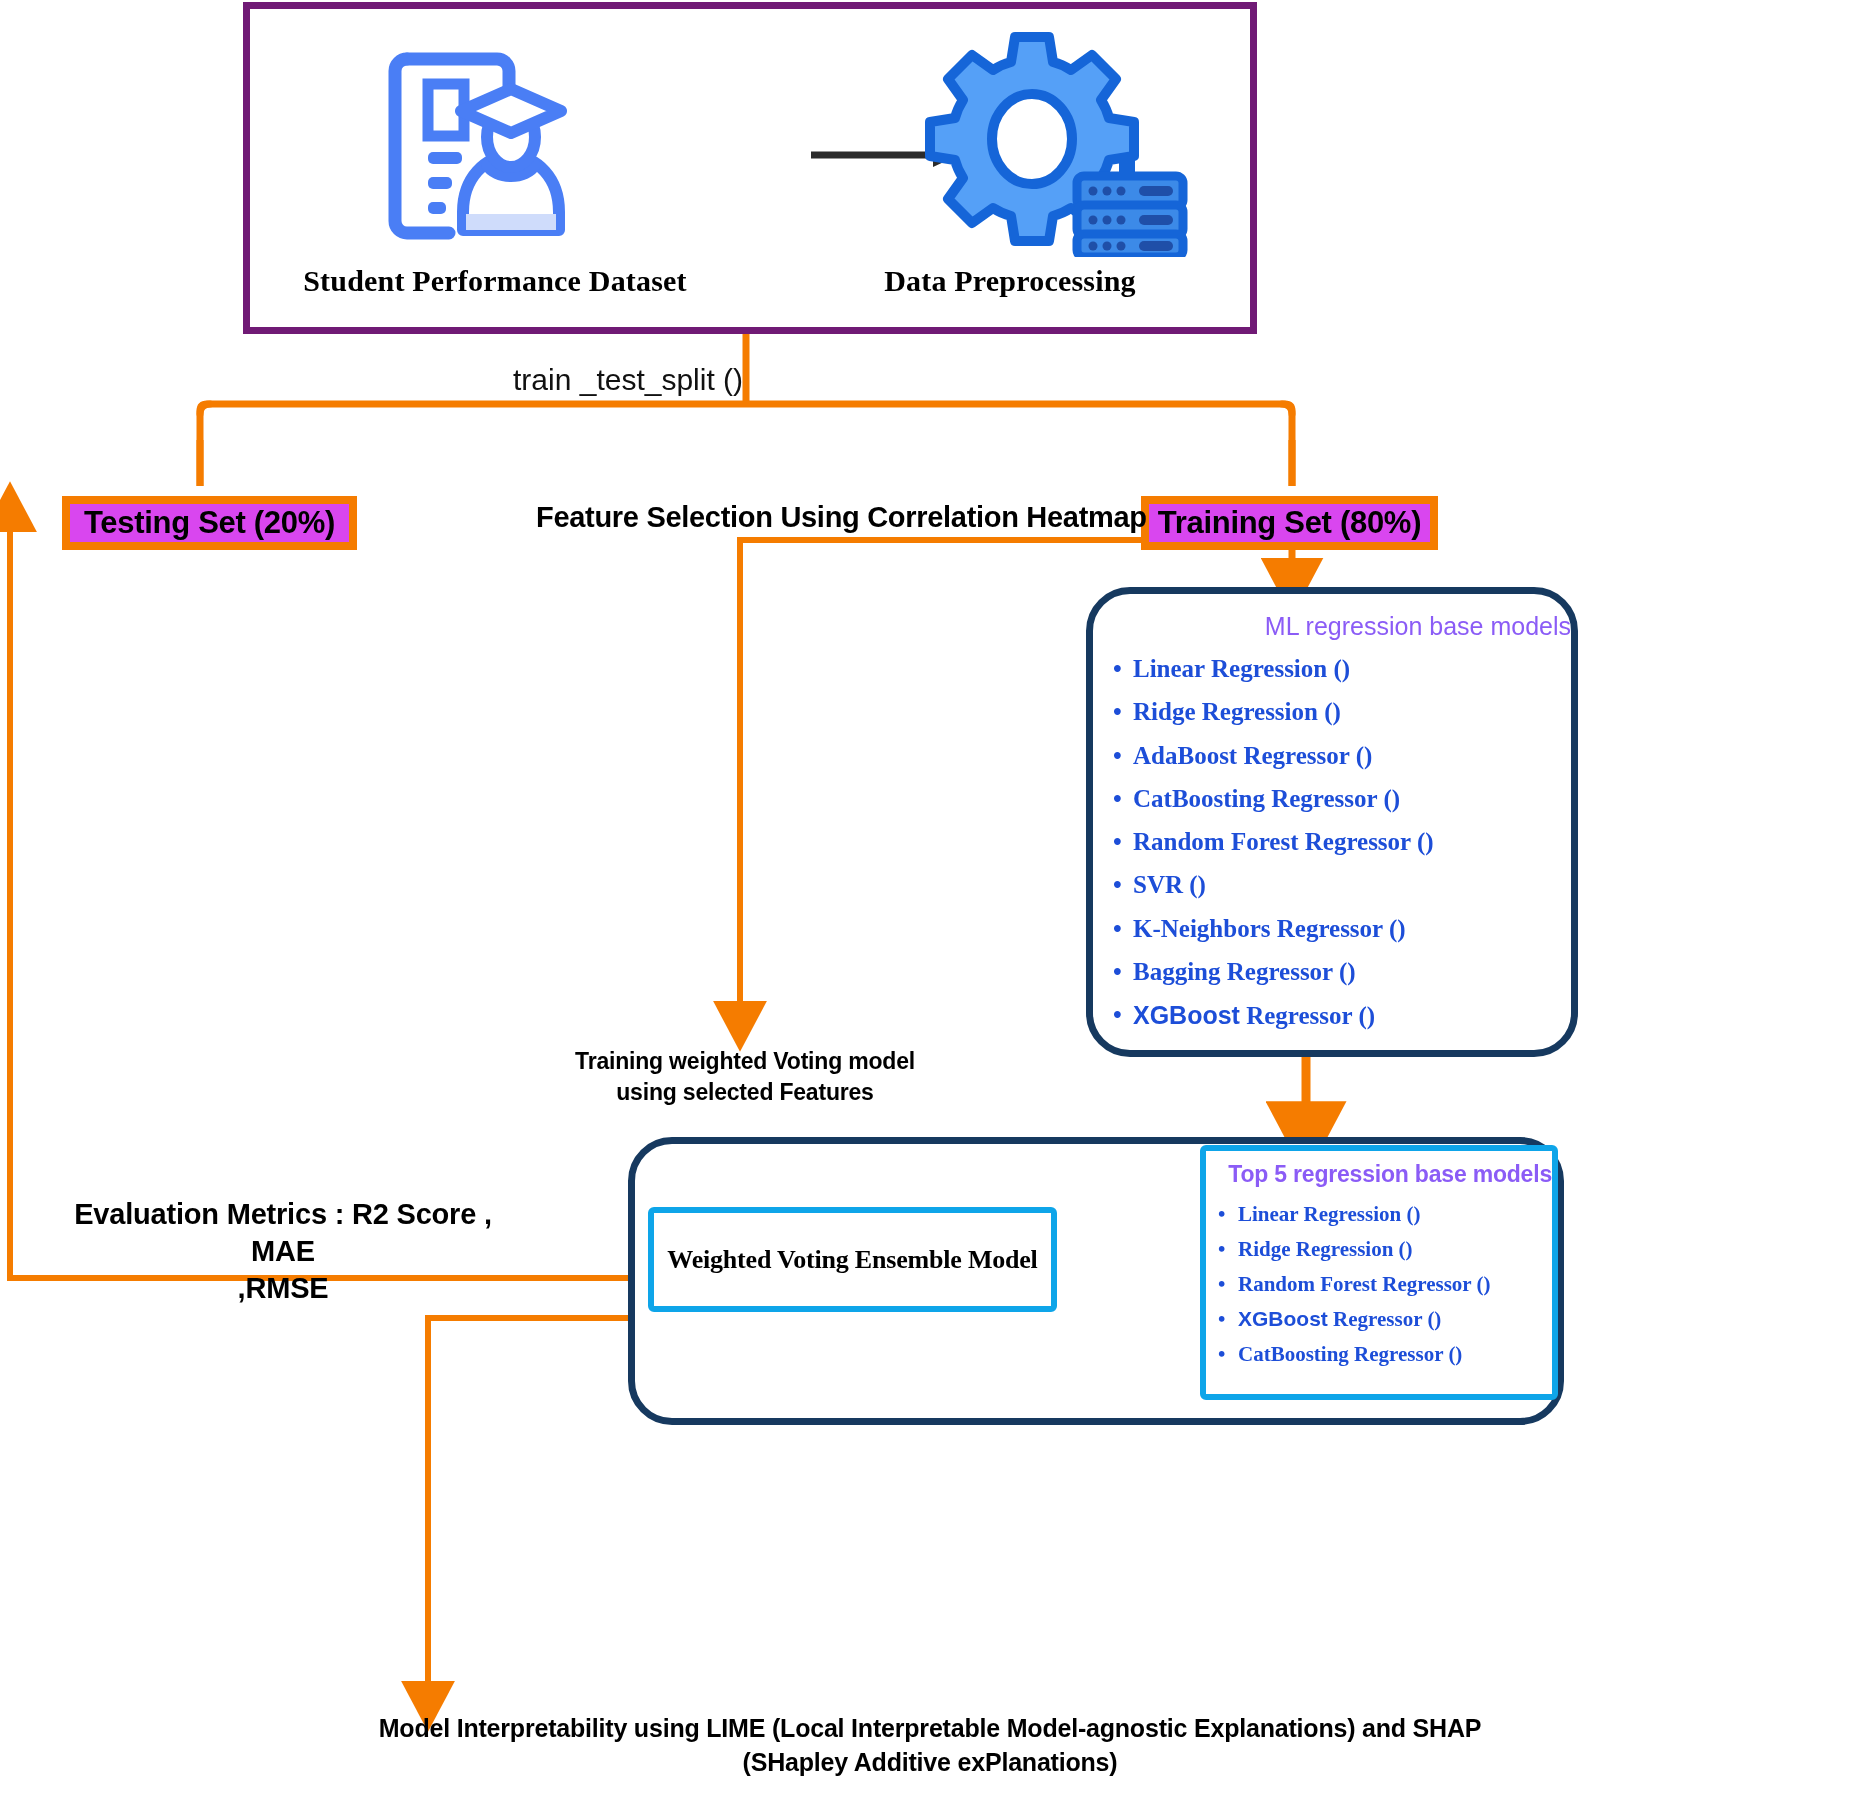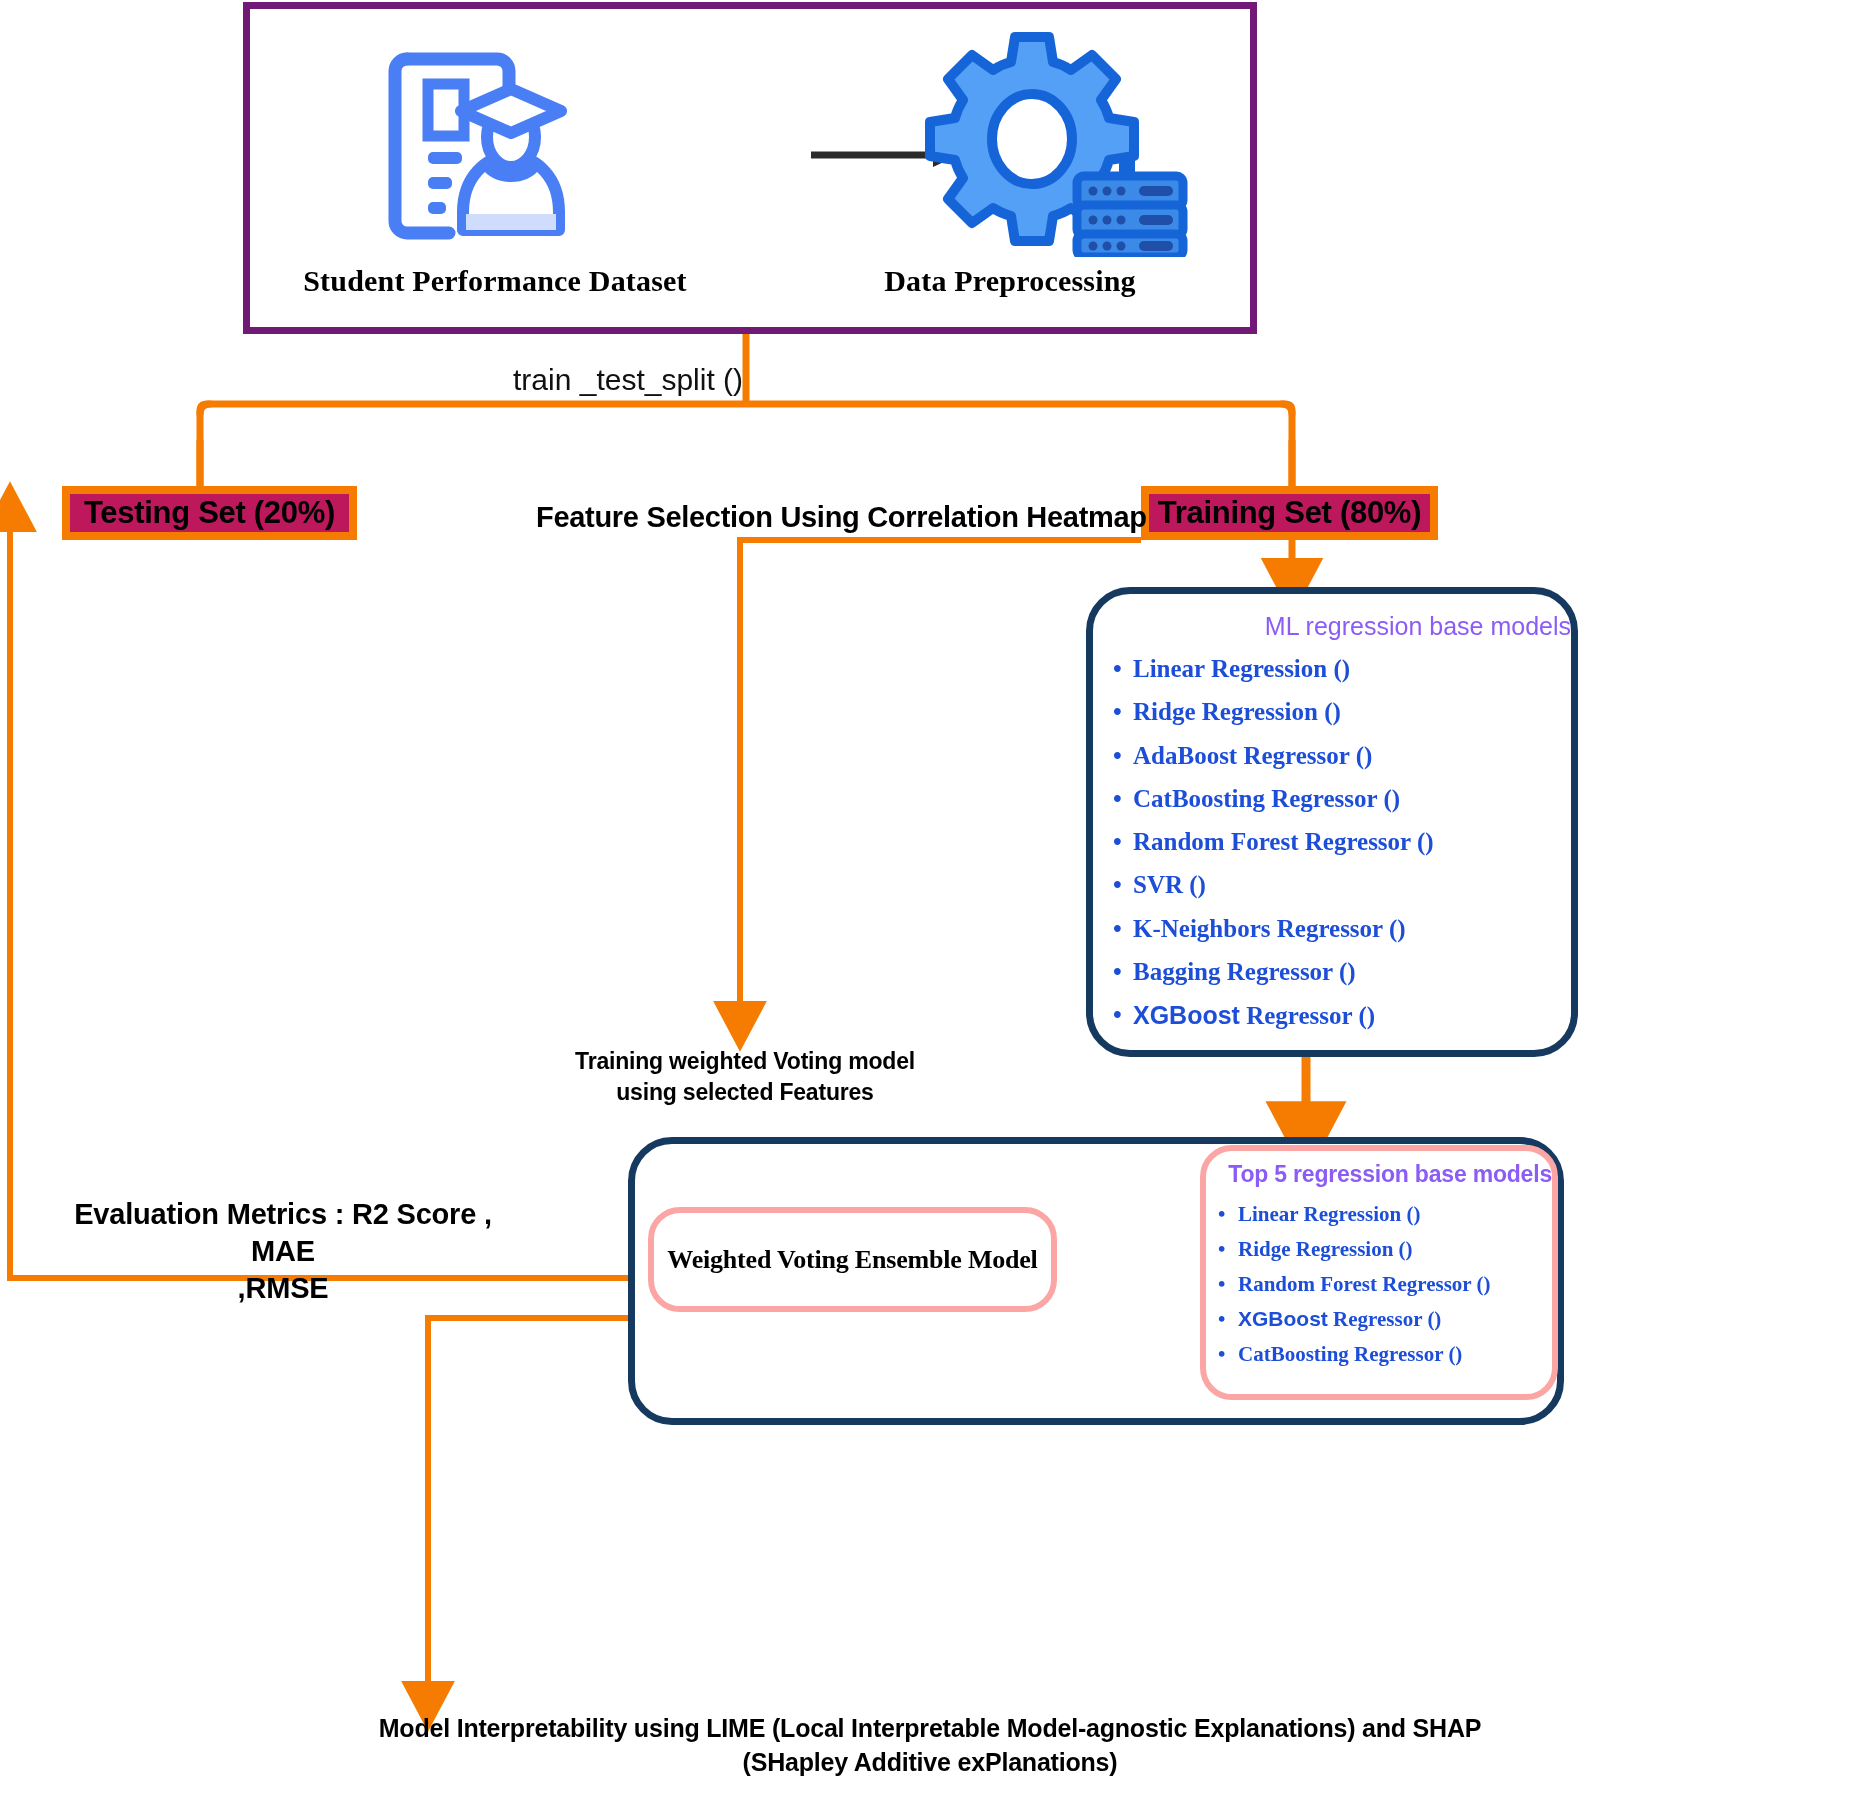--- a/index.html
+++ b/index.html
@@ -20,45 +20,45 @@
 
   .cap{position:absolute;top:255px;width:440px;text-align:center;
        font-family:"Liberation Serif",serif;font-weight:bold;font-size:30px;
        letter-spacing:.2px;}
 
   
   .tts-label{position:absolute;left:513px;top:363px;font-size:30px;
              font-family:"Liberation Sans",sans-serif;font-weight:400;color:#111;}
 
   
-  .set-box{position:absolute;border:8px solid #f57c00;background:#be185d;
+  .set-box{position:absolute;border:8px solid #f57c00;background:#d946ef;
            box-sizing:border-box;display:flex;align-items:center;justify-content:center;
            font-weight:bold;font-size:31px;font-family:"Liberation Sans",sans-serif;
-           letter-spacing:-.3px;}
+           letter-spacing:-.3px;margin-top:10px;}
   #testing-set{left:62px;top:486px;width:295px;height:54px;}
   #training-set{left:1141px;top:486px;width:297px;height:54px;}
 
   .plain-label{position:absolute;font-weight:bold;font-family:"Liberation Sans",sans-serif;
                color:#000;}
   #feature-sel{left:536px;top:501px;font-size:29px;letter-spacing:-.3px;}
   #eval-metric-r2{left:990px;top:1296px;font-size:25px;letter-spacing:-.2px;}
   #eval-metrics-full{left:48px;top:1196px;width:470px;text-align:center;
                      font-size:29px;line-height:1.28;letter-spacing:-.2px;}
   #train-vote{left:545px;top:1046px;width:400px;text-align:center;
               font-size:23px;line-height:1.33;letter-spacing:-.2px;}
   #interp{left:180px;top:1712px;width:1500px;text-align:center;font-size:25px;
           line-height:1.35;letter-spacing:-.2px;}
 
   
   .navy-box{position:absolute;border:7px solid #16395f;border-radius:44px;
             background:#fff;box-sizing:border-box;}
   #base-models-box{left:1086px;top:587px;width:492px;height:470px;}
   #ensemble-box{left:628px;top:1137px;width:936px;height:288px;}
 
-  .black-box{position:absolute;border:6px solid #fca5a5;border-radius:32px;
+  .black-box{position:absolute;border:6px solid #0ea5e9;border-radius:6px;
              background:#fff;box-sizing:border-box;}
   #top5-box{left:1200px;top:1145px;width:358px;height:255px;}
   #wvem-box{left:648px;top:1207px;width:409px;height:105px;
             display:flex;align-items:center;justify-content:center;}
   #wvem-label{font-family:"Liberation Serif",serif;font-weight:bold;font-size:26px;
               letter-spacing:-.2px;text-align:center;}
 
   .box-title{position:absolute;width:100%;text-align:right;
              font-family:"Liberation Sans",sans-serif;font-size:25px;color:#8b5cf6;}
   #base-models-title{top:18px;font-weight:400;}

